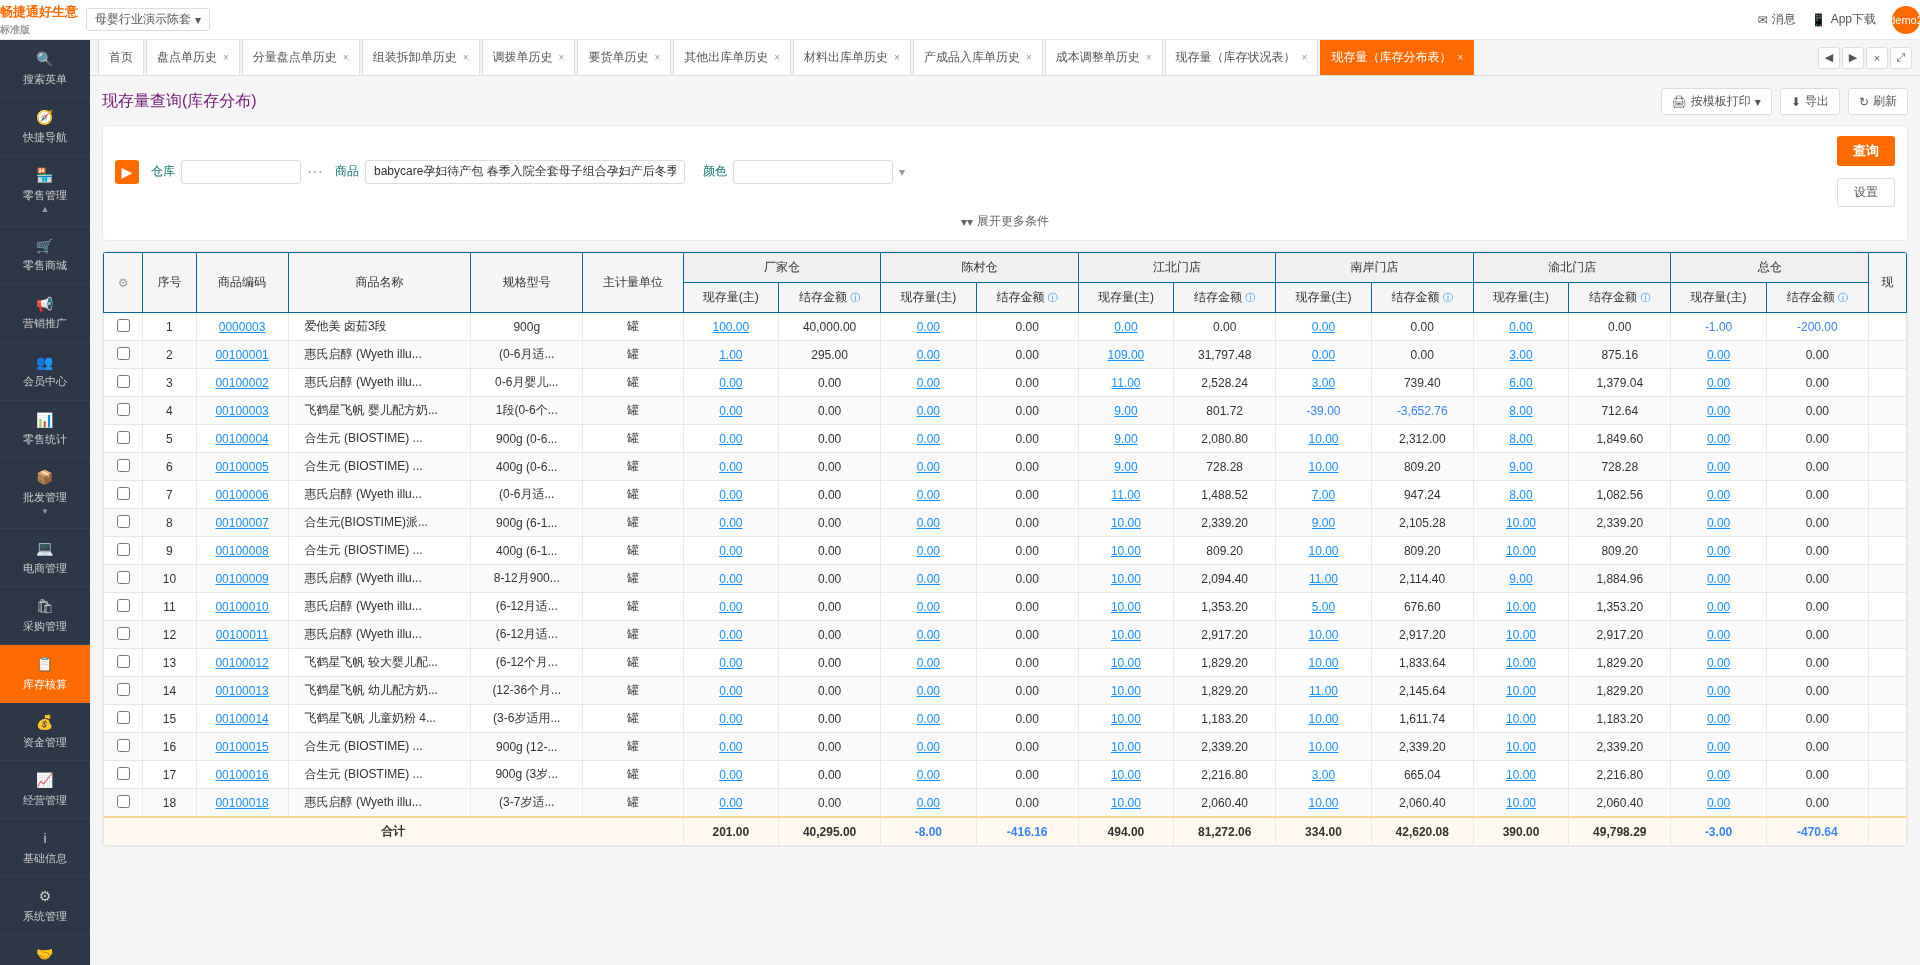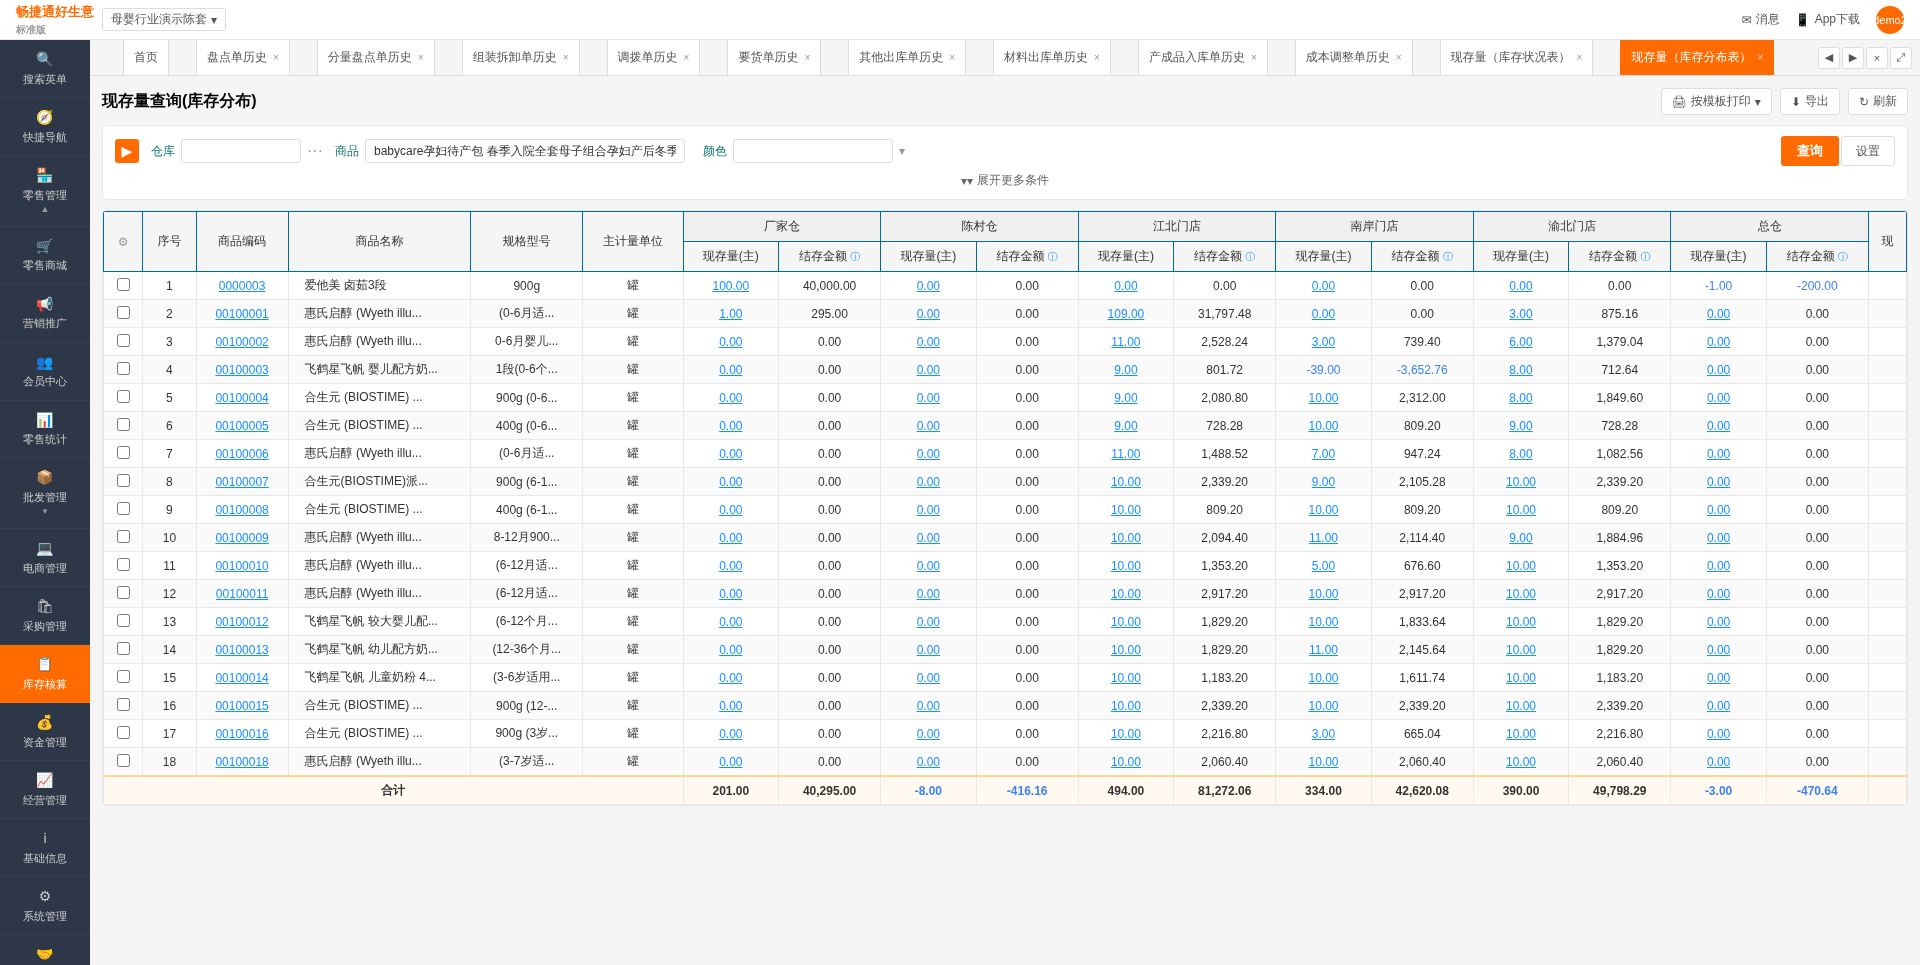--- a/index.html
+++ b/index.html
@@ -5,21 +5,21 @@
     * { box-sizing: border-box; margin: 0; padding: 0; }
     body { font-family: 'Microsoft YaHei', Arial, sans-serif; font-size: 12px; background: #f5f5f5; color: #333; overflow: hidden; }
     
     
     .top-bar {
       height: 40px;
       background: #fff;
       display: flex;
       align-items: center;
       justify-content: space-between;
-      padding: 0 16px;
+      padding: 0 0;
       border-bottom: 1px solid #e8e8e8;
       position: fixed;
       top: 0; left: 0; right: 0;
       z-index: 1000;
     }
     .top-bar-left { display: flex; align-items: center; gap: 8px; }
     .logo-text { color: #ff6b00; font-weight: bold; font-size: 13px; }
     .top-select { border: 1px solid #ddd; border-radius: 3px; padding: 2px 8px; font-size: 12px; color: #555; background: #fff; cursor: pointer; display: flex; align-items: center; gap: 4px; }
     .top-bar-right { display: flex; align-items: center; gap: 16px; }
     .top-bar-action { display: flex; align-items: center; gap: 4px; color: #555; cursor: pointer; font-size: 12px; }
@@ -46,21 +46,20 @@
       border: 1px solid #ddd;
       border-radius: 3px 3px 0 0;
       display: flex;
       align-items: center;
       gap: 4px;
       cursor: pointer;
       font-size: 12px;
       color: #555;
       white-space: nowrap;
       flex-shrink: 0;
-      margin-left: 25px;
     }
     .tab-item.active {
       background: #ff6b00;
       color: #fff;
       border-color: #ff6b00;
     }
     .tab-close {
       font-size: 10px;
       color: #999;
       cursor: pointer;
@@ -106,21 +105,21 @@
       padding: 12px;
     }
 
     
     .page-header {
       display: flex;
       align-items: center;
       justify-content: space-between;
       margin-bottom: 10px;
     }
-    .page-title { font-size: 16px; font-weight: bold; color: #000000; }
+    .page-title { font-size: 16px; font-weight: normal; color: #701a75; }
     .page-actions { display: flex; align-items: center; gap: 8px; }
     .btn-action {
       padding: 4px 10px;
       border: 1px solid #ddd;
       background: #fff;
       border-radius: 3px;
       cursor: pointer;
       font-size: 12px;
       color: #555;
       display: flex;
@@ -215,22 +214,22 @@
       background: #fff;
       color: #555;
       border: 1px solid #ddd;
       padding: 5px 14px;
       border-radius: 3px;
       cursor: pointer;
       font-size: 12px;
     }
     .query-btns {
       display: flex;
-      flex-direction: row;
-      gap: 2px;
+      flex-direction: column;
+      gap: 12px;
       margin-left: auto;
     }
 
     
     .data-table-wrap {
       background: #fff;
       border: 1px solid #e8e8e8;
       border-radius: 4px;
       overflow: auto;
     }

